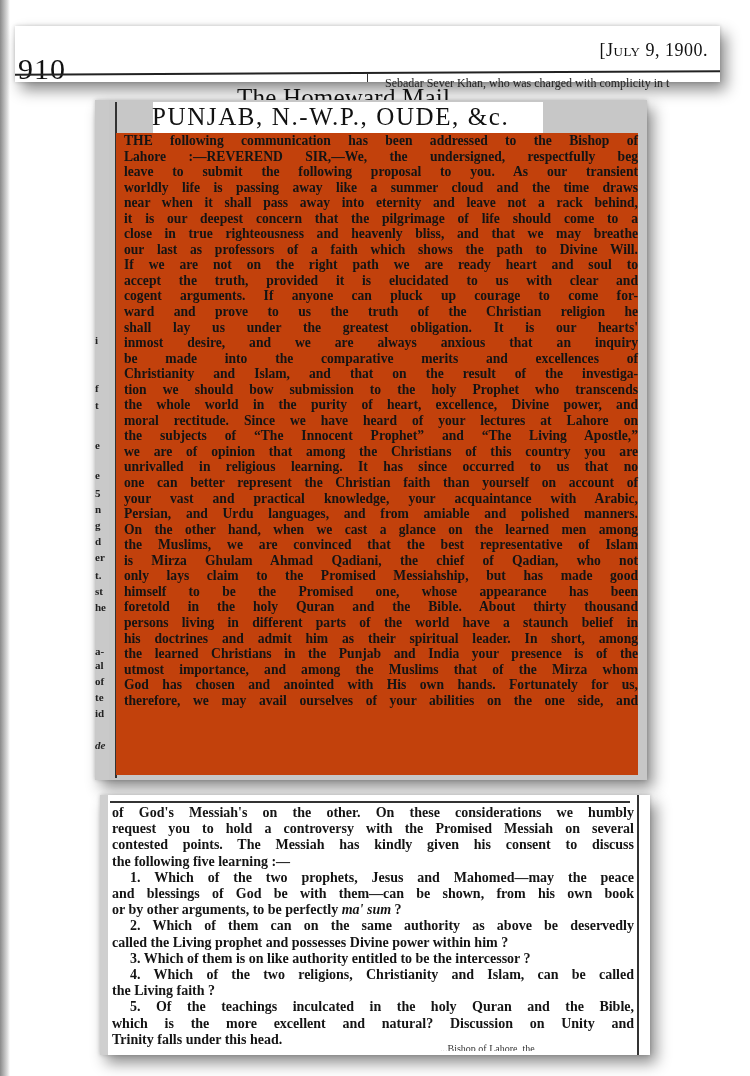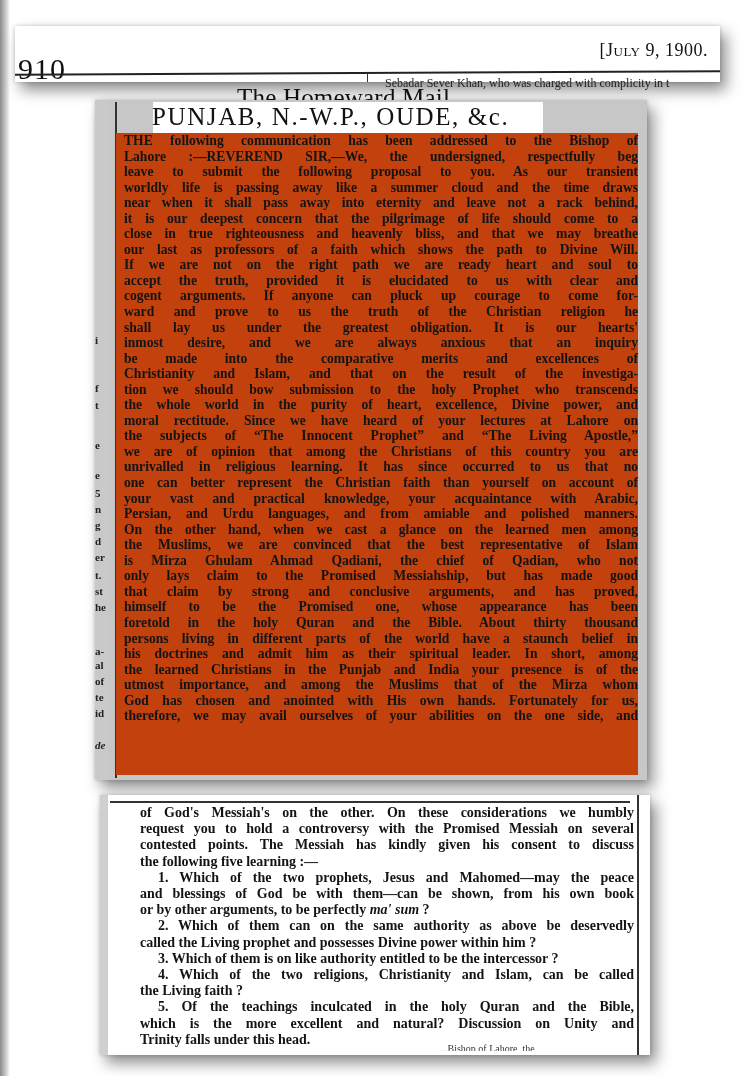--- a/index.html
+++ b/index.html
@@ -69,21 +69,21 @@
   .sc { font-variant:small-caps; }
 
   
   .clip2 {
     left:100px; top:795px; width:550px; height:260px; background:#fff;
   }
   .clip2-grey-left { position:absolute; left:0; top:0; width:8px; height:260px; background:#cfcfcf; }
   .clip2-rule-top { position:absolute; left:10px; top:6px; width:520px; height:1.5px; background:#333; }
   .clip2-colrule { position:absolute; left:537px; top:0; width:1.5px; height:260px; background:#333; }
   .body2 { position:absolute; left:12px; top:10px; width:522px; }
-  .body2 .text { font-size:14px; line-height:16.2px;margin-left:28px; }
+  .body2 .text { font-size:14px; line-height:16.2px; }
   .indent { padding-left:18px; }
   .tail-snippet { position:absolute; left:340px; top:248px; font-size:10px; color:#333; white-space:nowrap; width:190px; overflow:hidden; height:8px;}
   i { font-style:italic; }
 </style>
 </head>
 <body>
 
 <div class="frame-edge"></div>
 
 <div class="clip masthead">
@@ -144,21 +144,20 @@
         <span class="ln">the subjects of “The Innocent Prophet” and “The Living Apostle,”</span>
         <span class="ln">we are of opinion that among the Christians of this country you are</span>
         <span class="ln">unrivalled in religious learning.  It has since occurred to us that no</span>
         <span class="ln">one can better represent the Christian faith than yourself on account of</span>
         <span class="ln">your vast and practical knowledge, your acquaintance with Arabic,</span>
         <span class="ln">Persian, and Urdu languages, and from amiable and polished manners.</span>
         <span class="ln">On the other hand, when we cast a glance on the learned men among</span>
         <span class="ln">the Muslims, we are convinced that the best representative of Islam</span>
         <span class="ln">is Mirza Ghulam Ahmad Qadiani, the chief of Qadian, who not</span>
         <span class="ln">only lays claim to the Promised Messiahship, but has made good</span>
-        <span class="ln">that claim by strong and conclusive arguments, and has proved,</span>
         <span class="ln">himself to be the Promised one, whose appearance has been</span>
         <span class="ln">foretold in the holy Quran and the Bible.  About thirty thousand</span>
         <span class="ln">persons living in different parts of the world have a staunch belief in</span>
         <span class="ln">his doctrines and admit him as their spiritual leader.  In short, among</span>
         <span class="ln">the learned Christians in the Punjab and India your presence is of the</span>
         <span class="ln">utmost importance, and among the Muslims that of the Mirza whom</span>
         <span class="ln">God has chosen and anointed with His own hands.  Fortunately for us,</span>
         <span class="ln">therefore, we may avail ourselves of your abilities on the one side, and</span>
       </div>
   </div>

